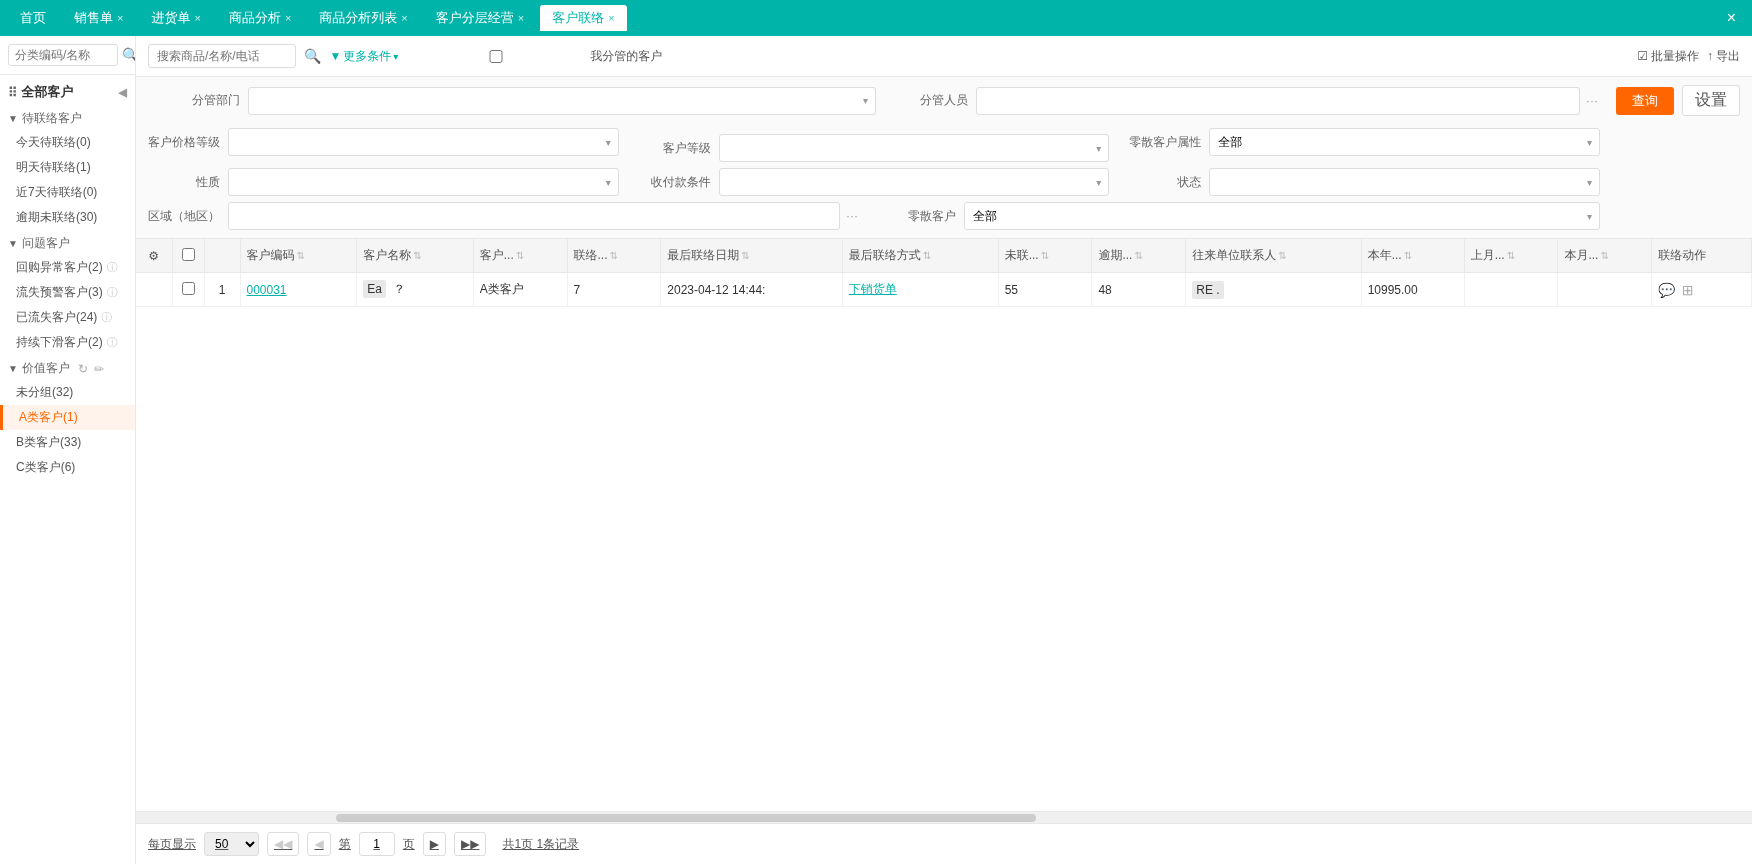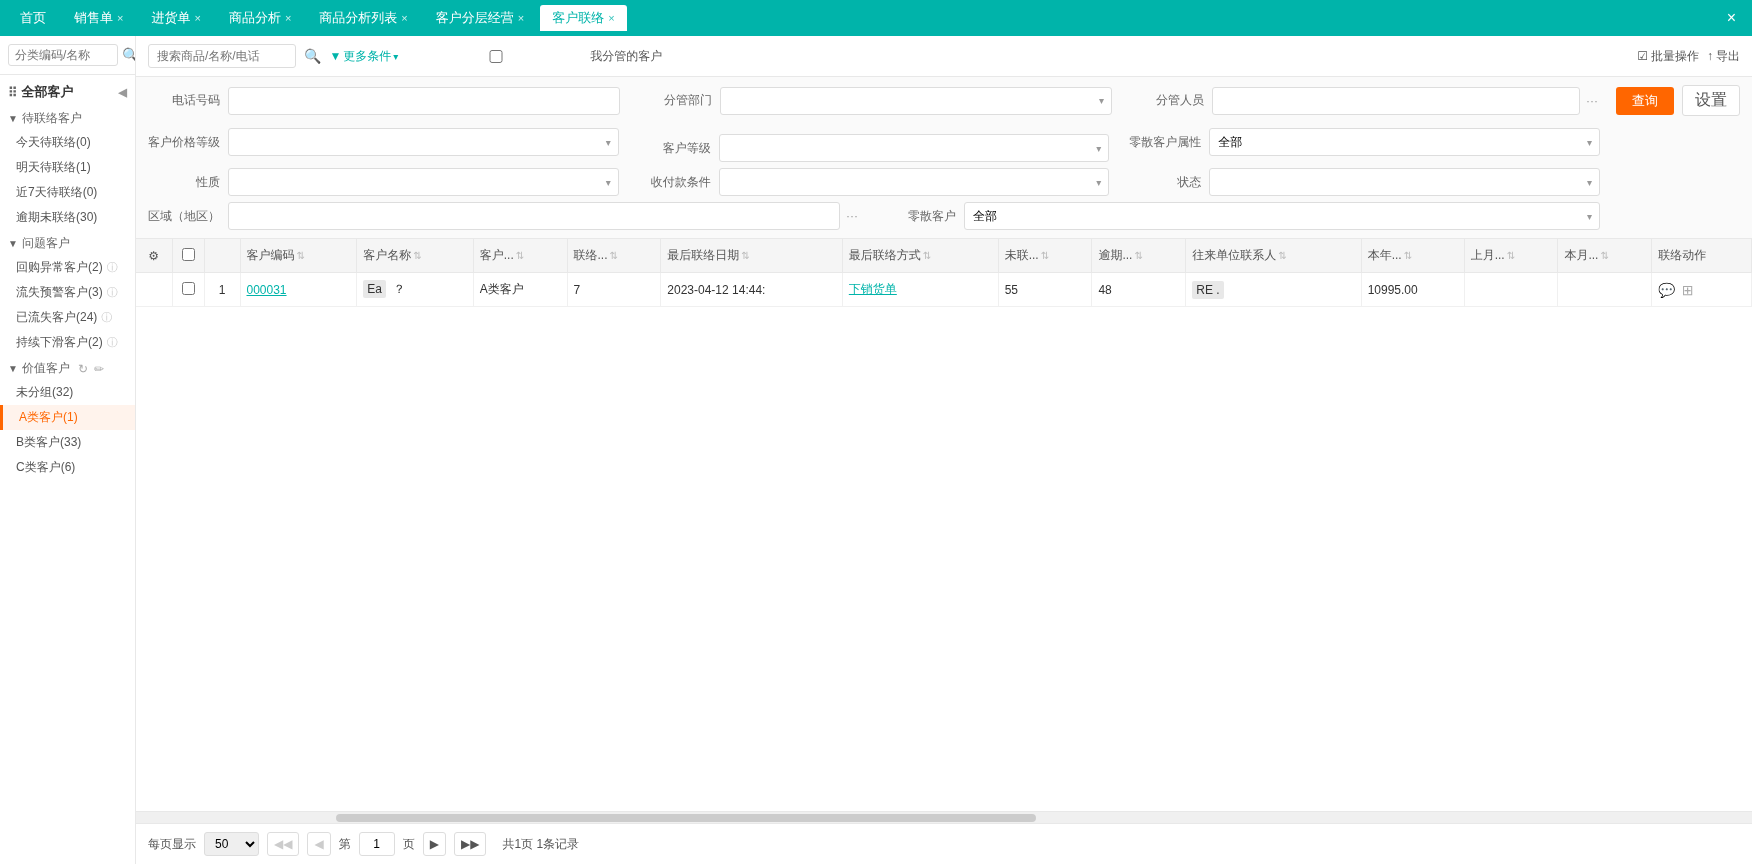--- a/index.html
+++ b/index.html
@@ -310,20 +310,21 @@
     
     .pagination-bar {
       border-top: 1px solid #e8e8e8;
       padding: 8px 12px;
       display: flex;
       align-items: center;
       gap: 8px;
       font-size: 12px;
       color: #555;
       background: #fff;
+      text-decoration: underline;
     }
     .page-size-select {
       border: 1px solid #ddd;
       border-radius: 3px;
       padding: 2px 6px;
       font-size: 12px;
       outline: none;
       height: 24px;
     }
     .page-nav-btn {
@@ -502,24 +503,20 @@
         <button class="export-btn">
           <span>↑</span>
           <span>导出</span>
         </button>
       </div>
     </div>
 
     <div class="advanced-filters">
 
       <div class="filter-row">
-        <div class="filter-field">
-          <span class="filter-label">电话号码</span>
-          <input class="filter-input" type="text" style="">
-        </div>
         <div class="filter-field" style="margin-left:20px;">
           <span class="filter-label">分管部门</span>
           <div class="filter-select-wrapper">
             <select class="filter-select">
               <option value=""></option>
             </select>
             <span class="chevron">▾</span>
           </div>
         </div>
         <div class="filter-field" style="margin-left:20px;">

